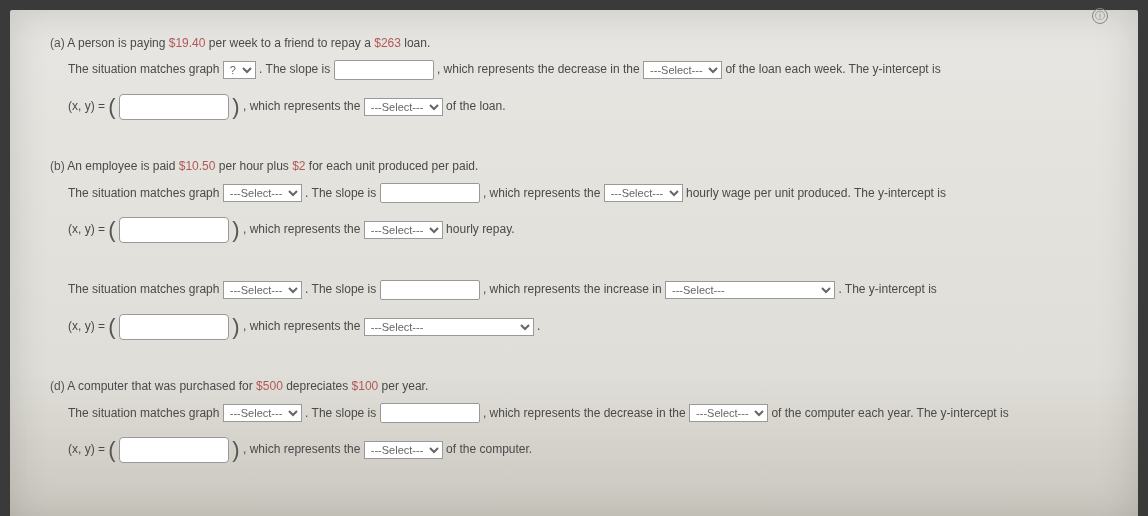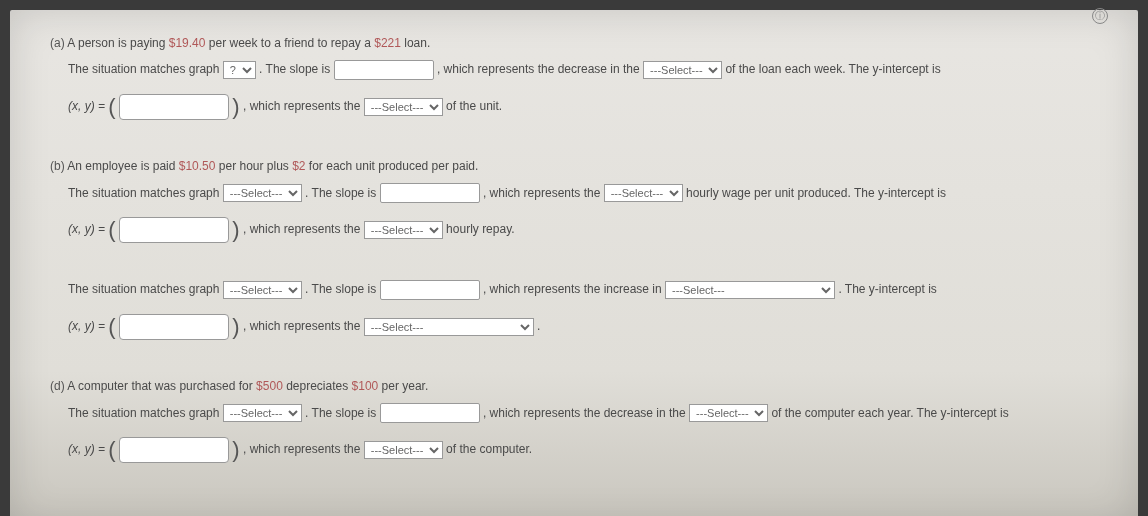--- a/index.html
+++ b/index.html
@@ -54,21 +54,20 @@
     height: 26px;
     border-radius: 4px;
   }
   .paren {
     font-size: 22px;
     vertical-align: middle;
     color: #555;
     font-weight: 300;
   }
   .xy {
-    font-style: italic;
     margin-top: 40px;
   }
   .info-icon {
     position: absolute;
     top: -2px;
     right: 30px;
     width: 16px; height: 16px;
     border: 1px solid #888;
     border-radius: 50%;
     font-size: 10px;
@@ -80,39 +79,39 @@
 </style>
 </head>
 <body>
 
 <div class="page">
   <div class="info-icon">ⓘ</div>
 
   <div class="problem">
     <div>
       <span class="label">(a)</span>
-      <span>A person is paying </span><span class="hl">$19.40</span><span> per week to a friend to repay a </span><span class="hl">$221</span><span> loan.</span>
+      <span>A person is paying </span><span class="hl">$19.40</span><span> per week to a friend to repay a </span><span class="hl">$263</span><span> loan.</span>
     </div>
     <div class="row2">
       <span>The situation matches graph </span>
       <select class="sel"><option>?</option></select>
       <span>. The slope is </span>
       <span class="blank"></span>
       <span>, which represents the decrease in the </span>
       <select class="sel"><option>---Select---</option></select>
       <span> of the loan each week. The y-intercept is</span>
     </div>
     <div class="row2">
       <span class="xy">(x, y) = </span>
       <span class="paren">(</span>
       <span class="blank big"></span>
       <span class="paren">)</span>
       <span>, which represents the </span>
       <select class="sel"><option>---Select---</option></select>
-      <span> of the unit.</span>
+      <span> of the loan.</span>
     </div>
   </div>
 
   <div class="problem">
     <div>
       <span class="label">(b)</span>
       <span>An employee is paid </span><span class="hl">$10.50</span><span> per hour plus </span><span class="hl">$2</span><span> for each unit produced per paid.</span>
     </div>
     <div class="row2">
       <span>The situation matches graph </span>

